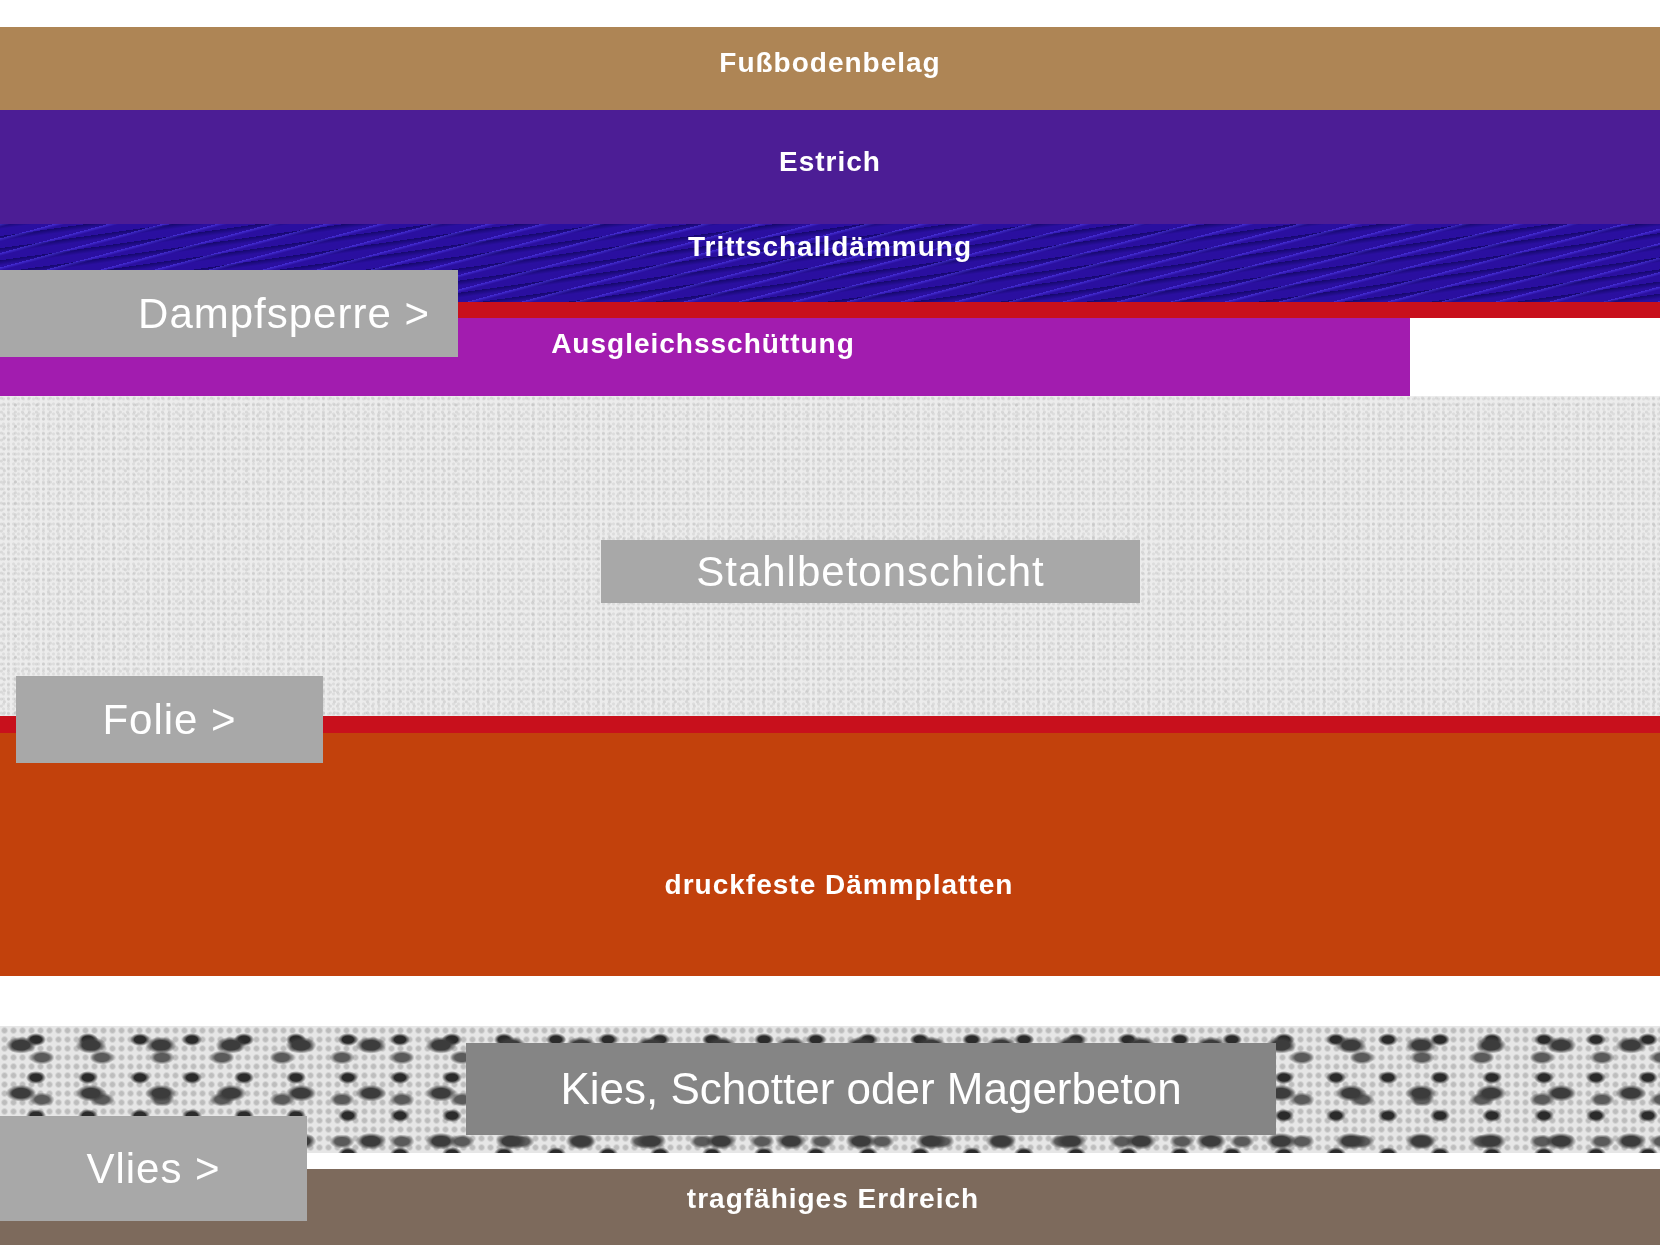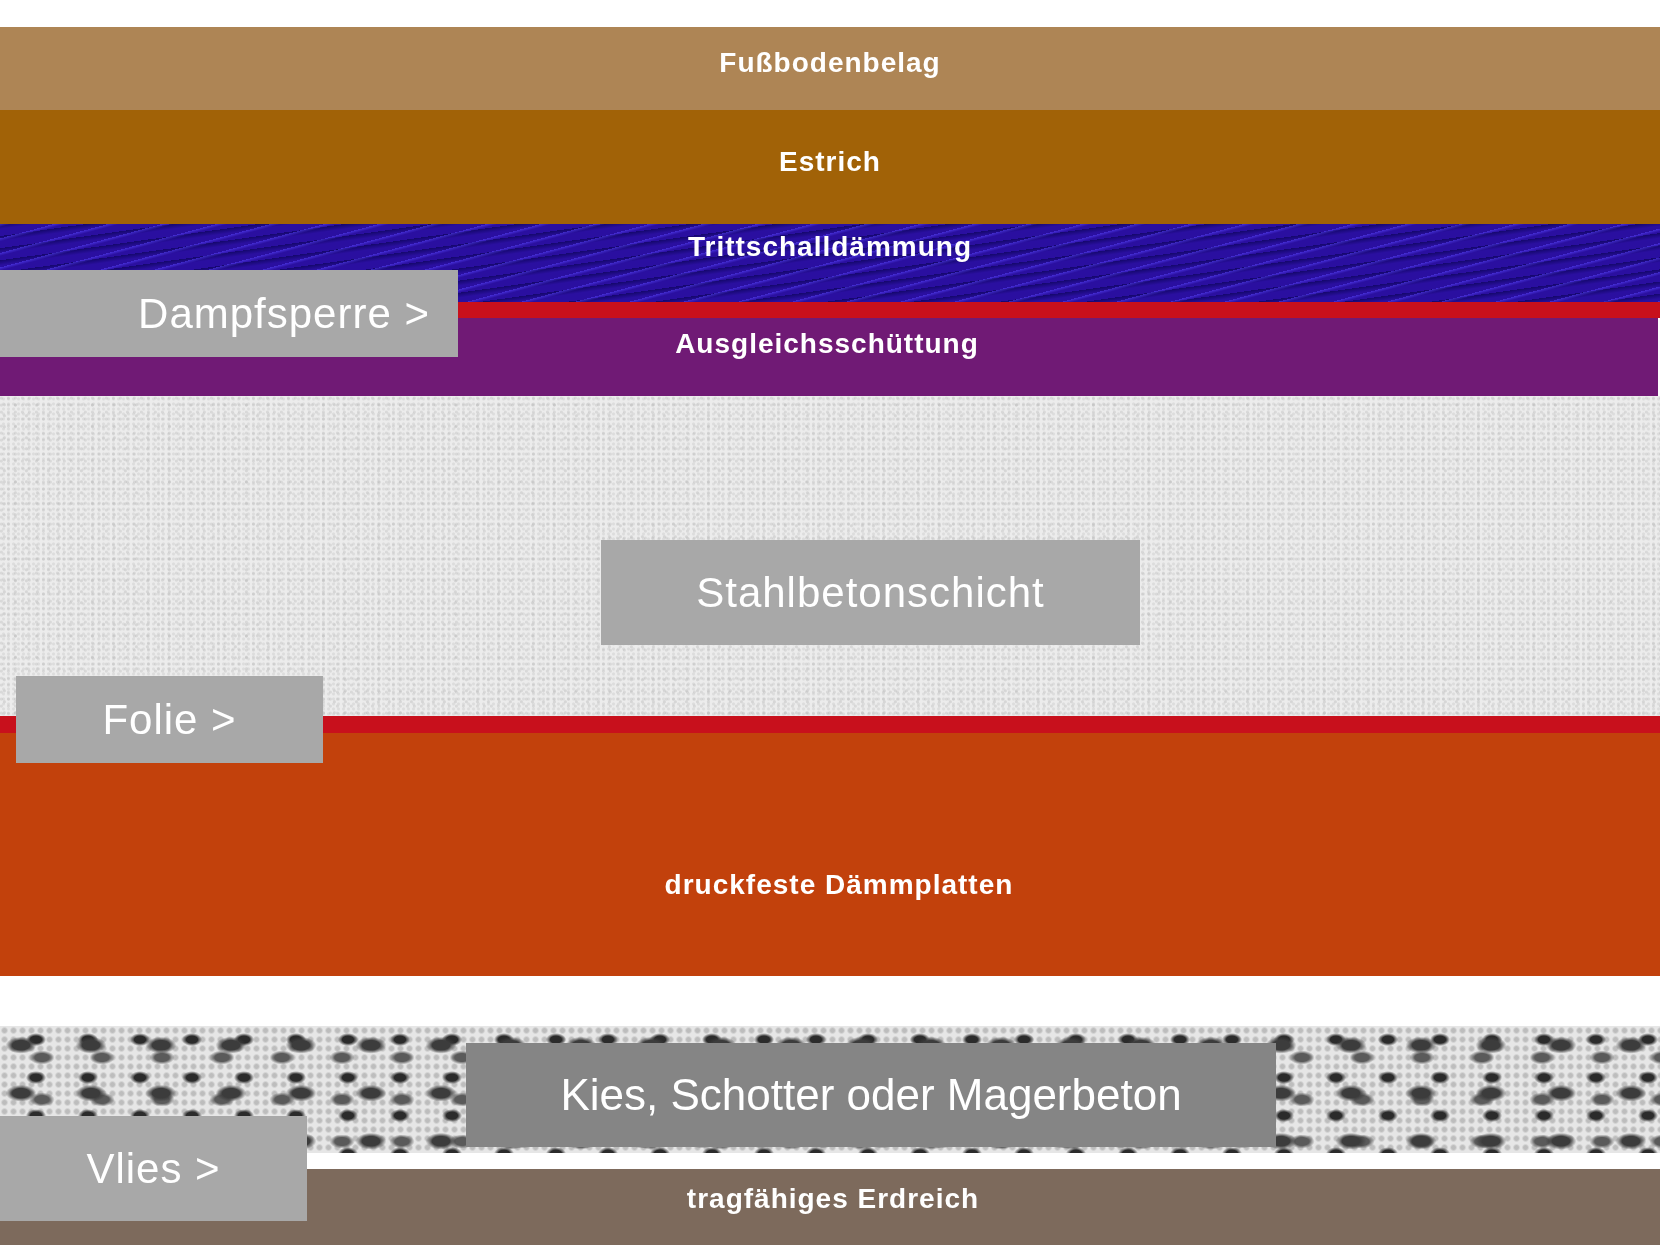--- a/index.html
+++ b/index.html
@@ -13,30 +13,30 @@
     position: absolute; left: 0; right: 0; text-align: center;
     color: #ffffff; font-weight: bold; font-size: 28px; letter-spacing: 1px;
     line-height: 1;
   }
   .tag {
     position: absolute; background: #a8a8a8; color: #ffffff;
     font-weight: normal; font-size: 42px; letter-spacing: 1px;
     display: flex; align-items: center; justify-content: center; line-height: 1;
   }
   #floor { top: 27px; height: 83px; background: #ae8555; }
-  #estrich { top: 110px; height: 114px; background: #a16207; }
+  #estrich { top: 110px; height: 114px; background: #4c1d95; }
   #tritt {
     top: 224px; height: 78px;
     background:
       repeating-linear-gradient(165deg, rgba(90,70,255,0.55) 0px, rgba(90,70,255,0.0) 3px, rgba(20,0,120,0) 9px, rgba(20,0,120,0) 14px),
       repeating-linear-gradient(172deg, rgba(0,0,60,0.5) 0px, rgba(0,0,60,0) 5px, rgba(0,0,60,0) 12px),
       #2a0fa0;
   }
   #red1 { top: 302px; height: 16px; background: #c8101c; }
-  #ausgleich { top: 318px; height: 78px; width: 1658px; background: #701a75; }
+  #ausgleich { top: 318px; height: 78px; width: 1410px; background: #a21caf; }
   #beton {
     top: 396px; height: 320px;
     background:
       radial-gradient(circle at 20% 30%, rgba(180,180,180,0.35) 0 1px, transparent 2px) 0 0/7px 7px,
       radial-gradient(circle at 70% 60%, rgba(200,200,200,0.45) 0 1px, transparent 2px) 0 0/5px 5px,
       radial-gradient(circle at 40% 80%, rgba(150,150,150,0.25) 0 1px, transparent 2px) 0 0/11px 11px,
       #ececec;
   }
   #red2 { top: 716px; height: 17px; background: #c8101c; }
   #daemm { top: 733px; height: 243px; background: #c2410c; }
@@ -84,19 +84,19 @@
 <div class="layer" id="kies"></div>
 
 <div class="layer" id="vliesline"></div>
 
 <div class="layer" id="erde">
   <div class="layer-text" style="top:16px; margin-left:6px;">tragfähiges Erdreich</div>
 </div>
 
 <div class="tag" style="left:0; top:270px; width:458px; height:87px; justify-content:flex-end; padding-right:28px; box-sizing:border-box;">Dampfsperre &gt;</div>
 
-<div class="tag" style="left:601px; top:540px; width:539px; height:105px;">Stahlbetonschicht</div>
+<div class="tag" style="left:601px; top:540px; width:539px; height:63px;">Stahlbetonschicht</div>
 
 <div class="tag" style="left:16px; top:676px; width:307px; height:87px;">Folie &gt;</div>
 
-<div class="tag" style="left:466px; top:1043px; width:810px; height:104px; background:#858585; font-size:44px; letter-spacing:0; transform-origin:center;">Kies, Schotter oder Magerbeton</div>
+<div class="tag" style="left:466px; top:1043px; width:810px; height:92px; background:#858585; font-size:44px; letter-spacing:0; transform-origin:center;">Kies, Schotter oder Magerbeton</div>
 
 <div class="tag" style="left:0; top:1116px; width:307px; height:105px;">Vlies &gt;</div>
 
 </body></html>

